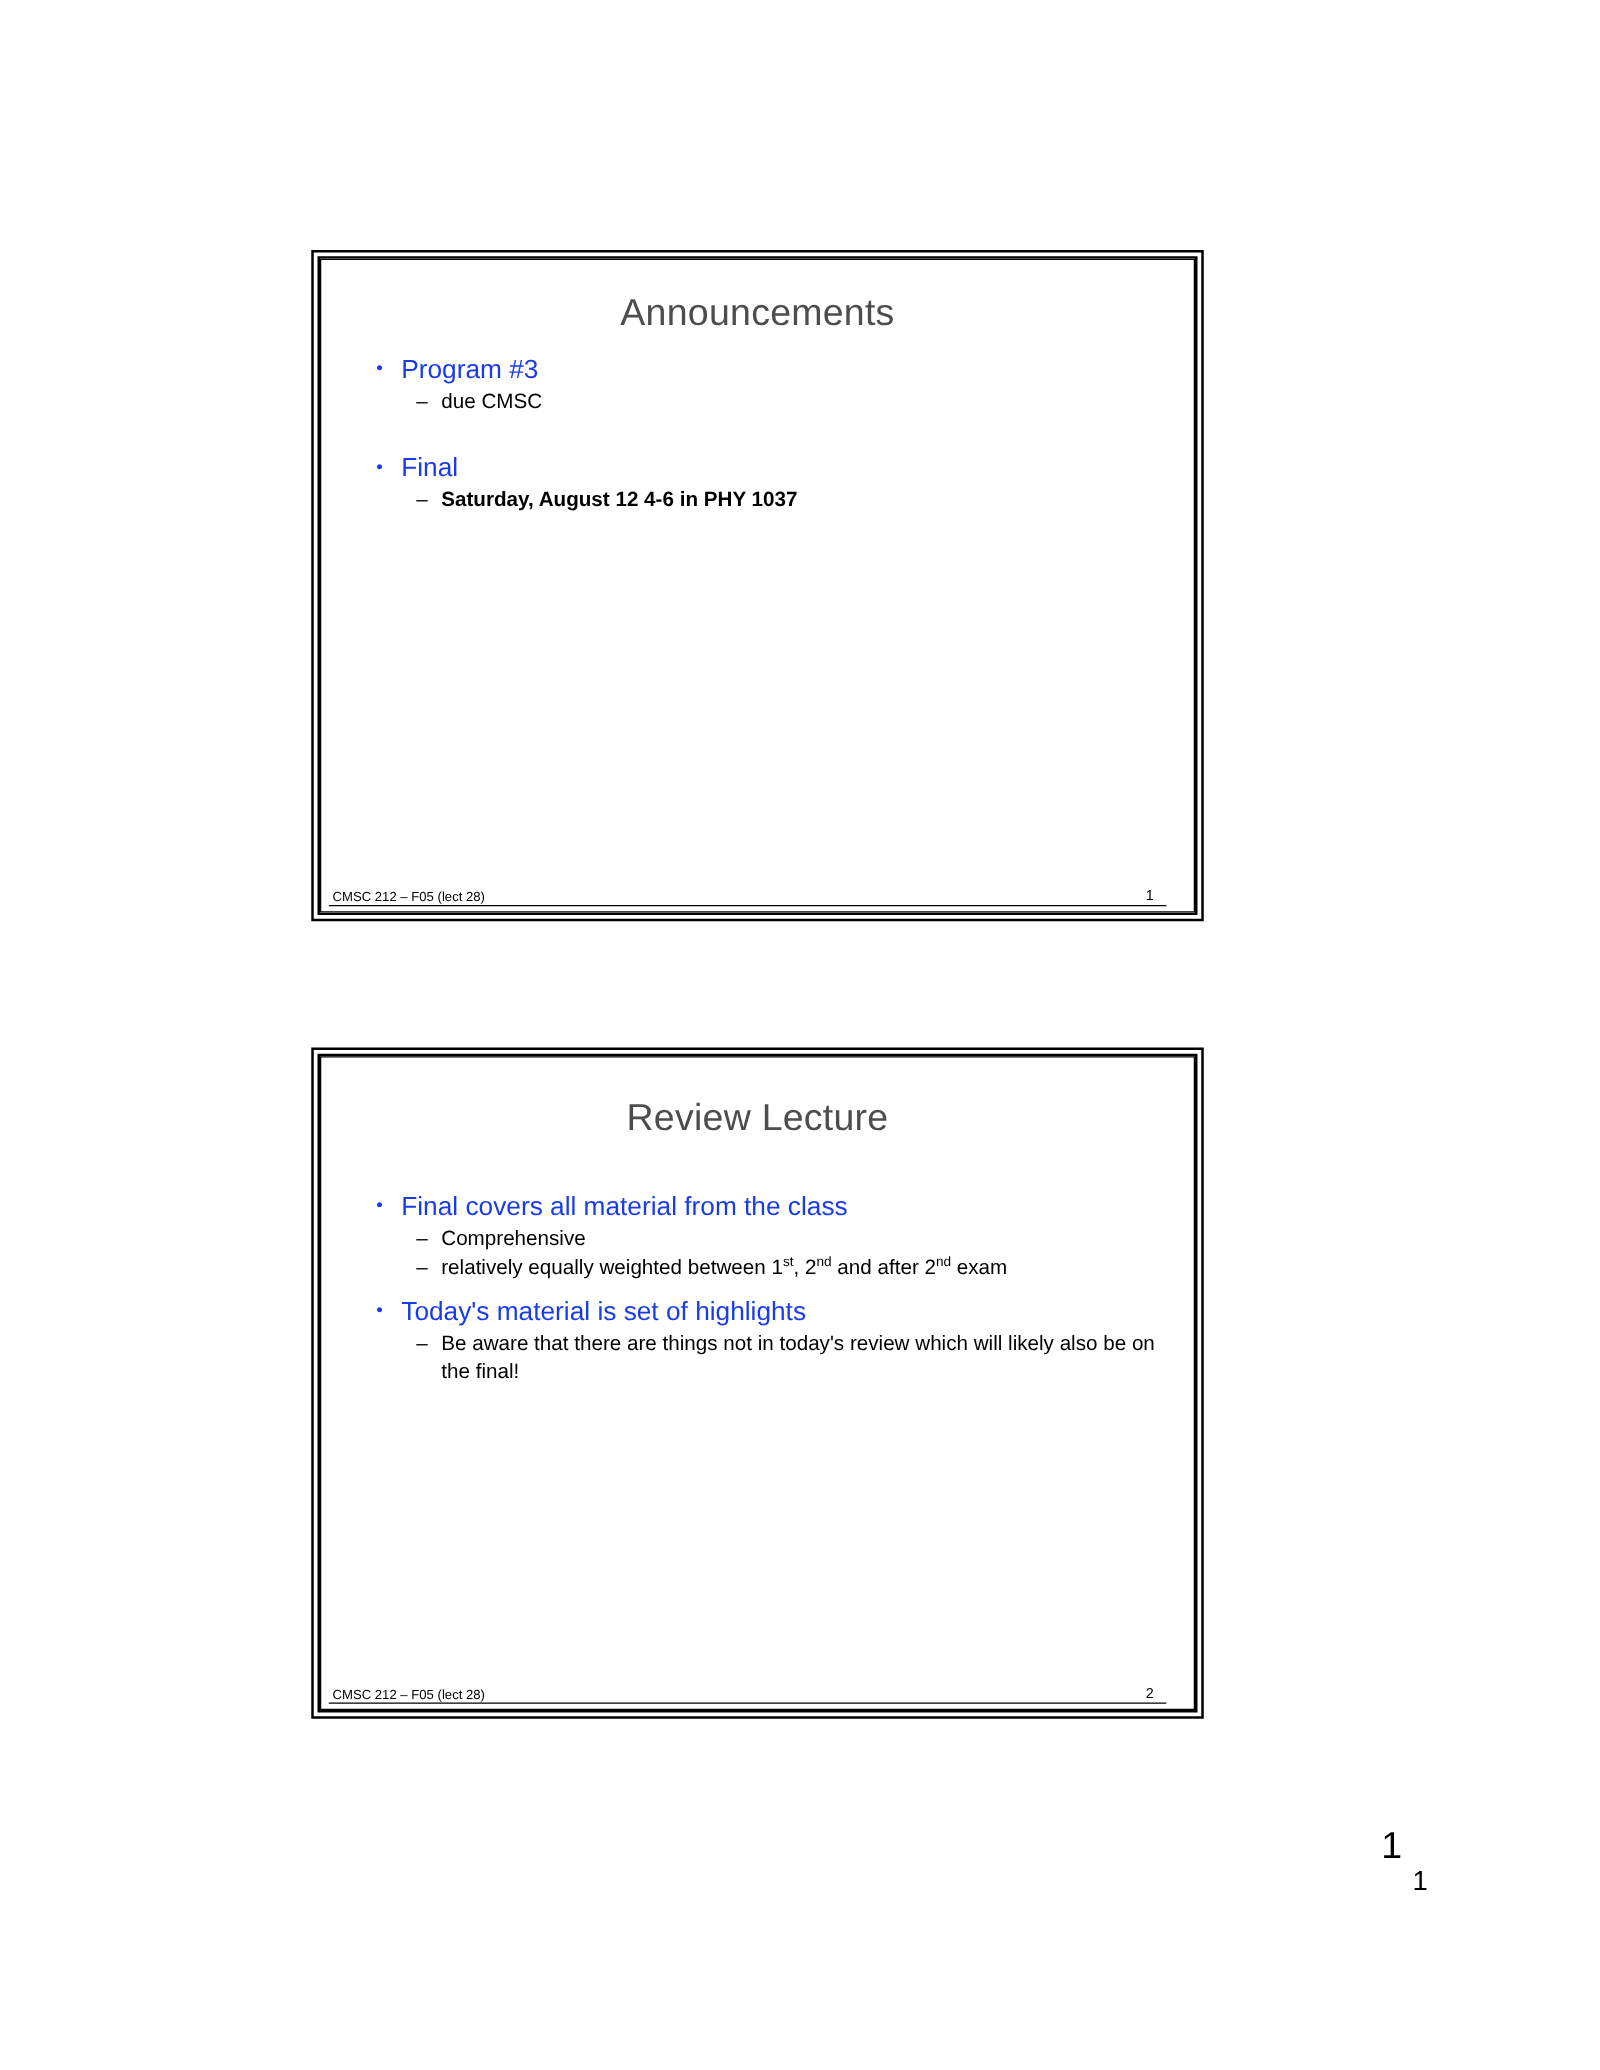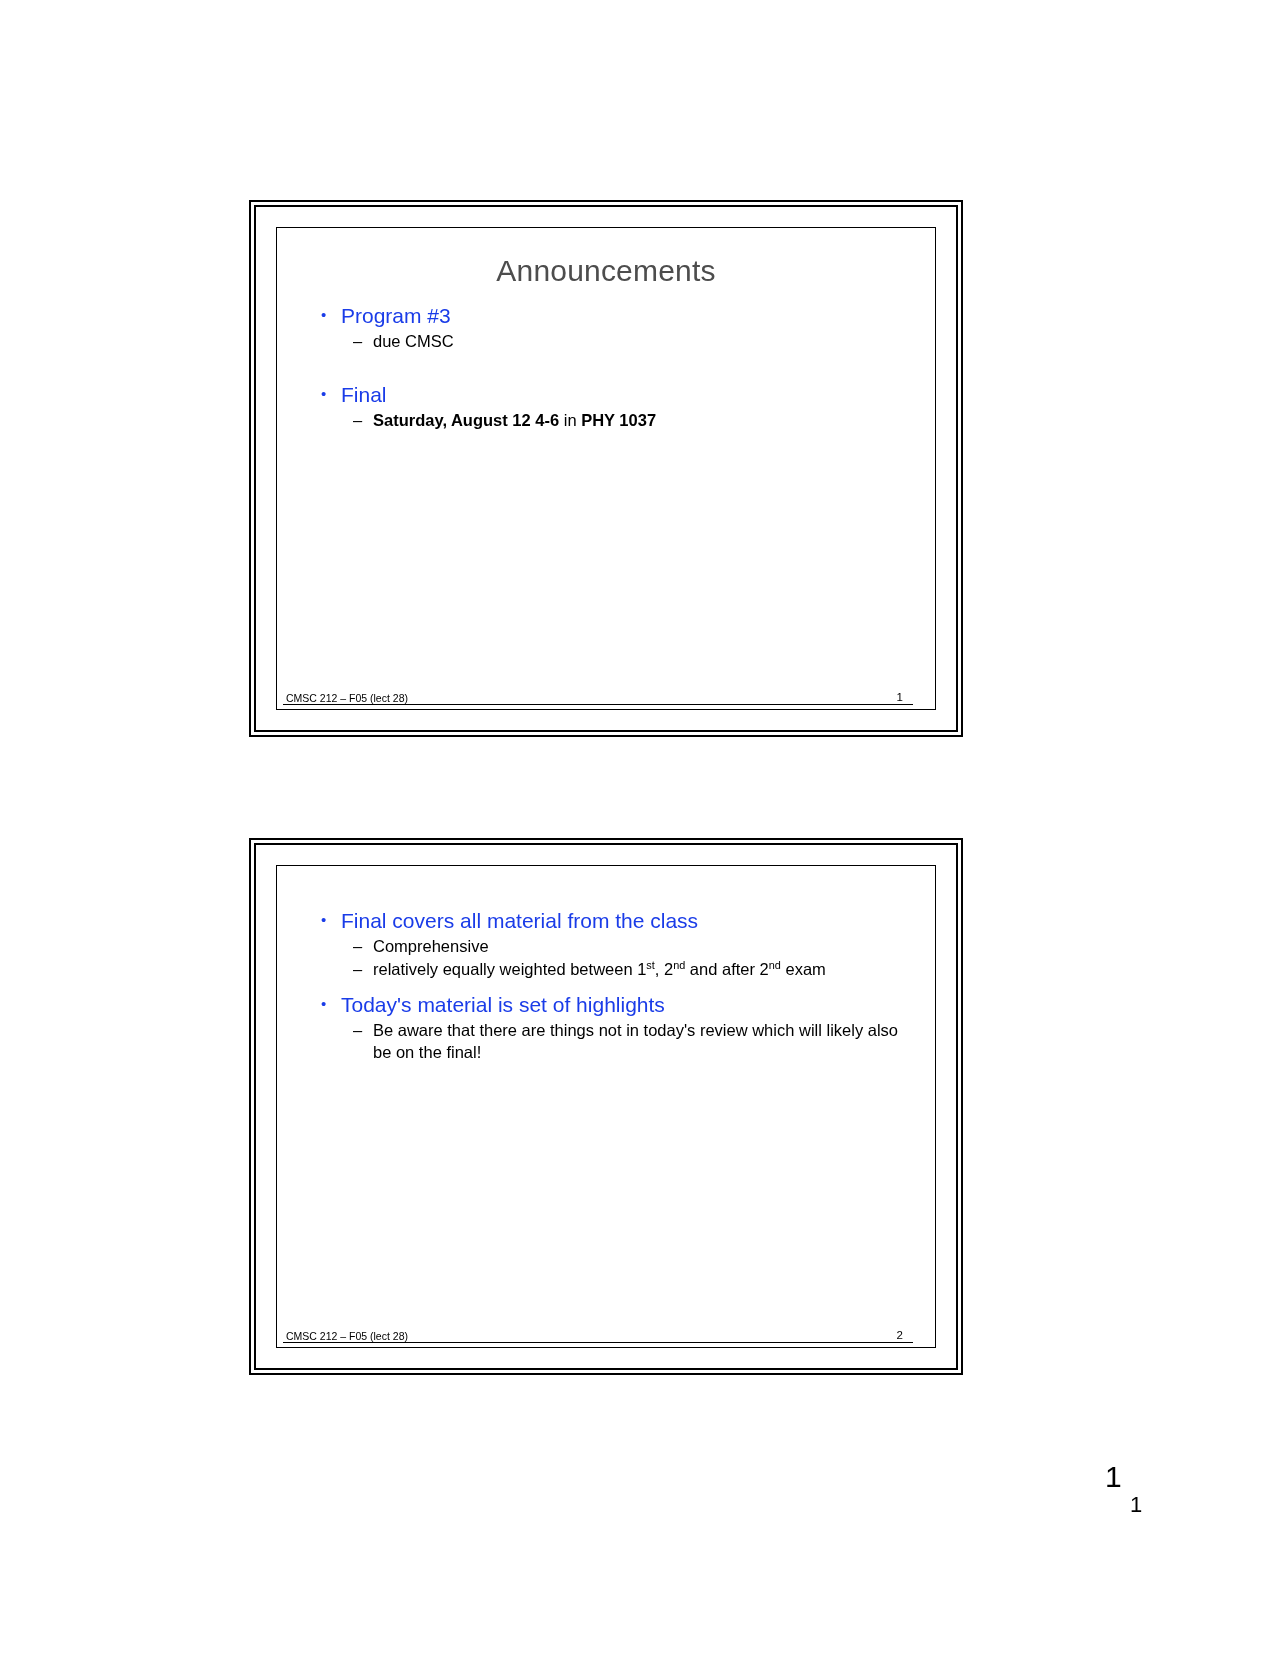--- a/index.html
+++ b/index.html
@@ -21,21 +21,21 @@
     box-sizing: border-box;
     border: 2px solid #000;
     background: #fff;
     padding: 3px;
   }
   .slide-mid {
     box-sizing: border-box;
     width: 100%;
     height: 100%;
     border: 2px solid #000;
-    padding: 20px;
+    padding: 0;
   }
   .slide-inner {
     box-sizing: border-box;
     width: 100%;
     height: 100%;
     border: 1px solid #000;
     position: relative;
     background: #fff;
   }
 
@@ -89,21 +89,21 @@
     line-height: 1.3;
     margin: 2px 0 0 0;
     padding-left: 32px;
   }
   .l2 .dash {
     flex: 0 0 auto;
     width: 20px;
   }
   .l2 .txt { flex: 1 1 auto; }
   .l2.bold .txt { font-weight: bold; }
-  .l2.bold .txt .norm { font-weight: normal; margin-top: 28px; }
+  .l2.bold .txt .norm { font-weight: bold; margin-top: 28px; }
 
   .gap-lg { height: 30px; }
   .gap-sm { height: 12px; }
 
   sup { font-size: 0.66em; vertical-align: super; line-height: 0; }
 
   
   .footer {
     position: absolute;
     left: 0;
@@ -192,20 +192,21 @@
       </div>
 
     </div>
   </div>
 </div>
 
 <div class="slide-outer" id="slide2">
   <div class="slide-mid">
     <div class="slide-inner">
 
+      <h1 class="slide-title">Review Lecture</h1>
 
       <div class="body-area">
 
         <div class="l1">
           <span class="dot">•</span>
           <span class="txt">Final covers all material from the class</span>
         </div>
 
         <div class="l2">
           <span class="dash">–</span>

